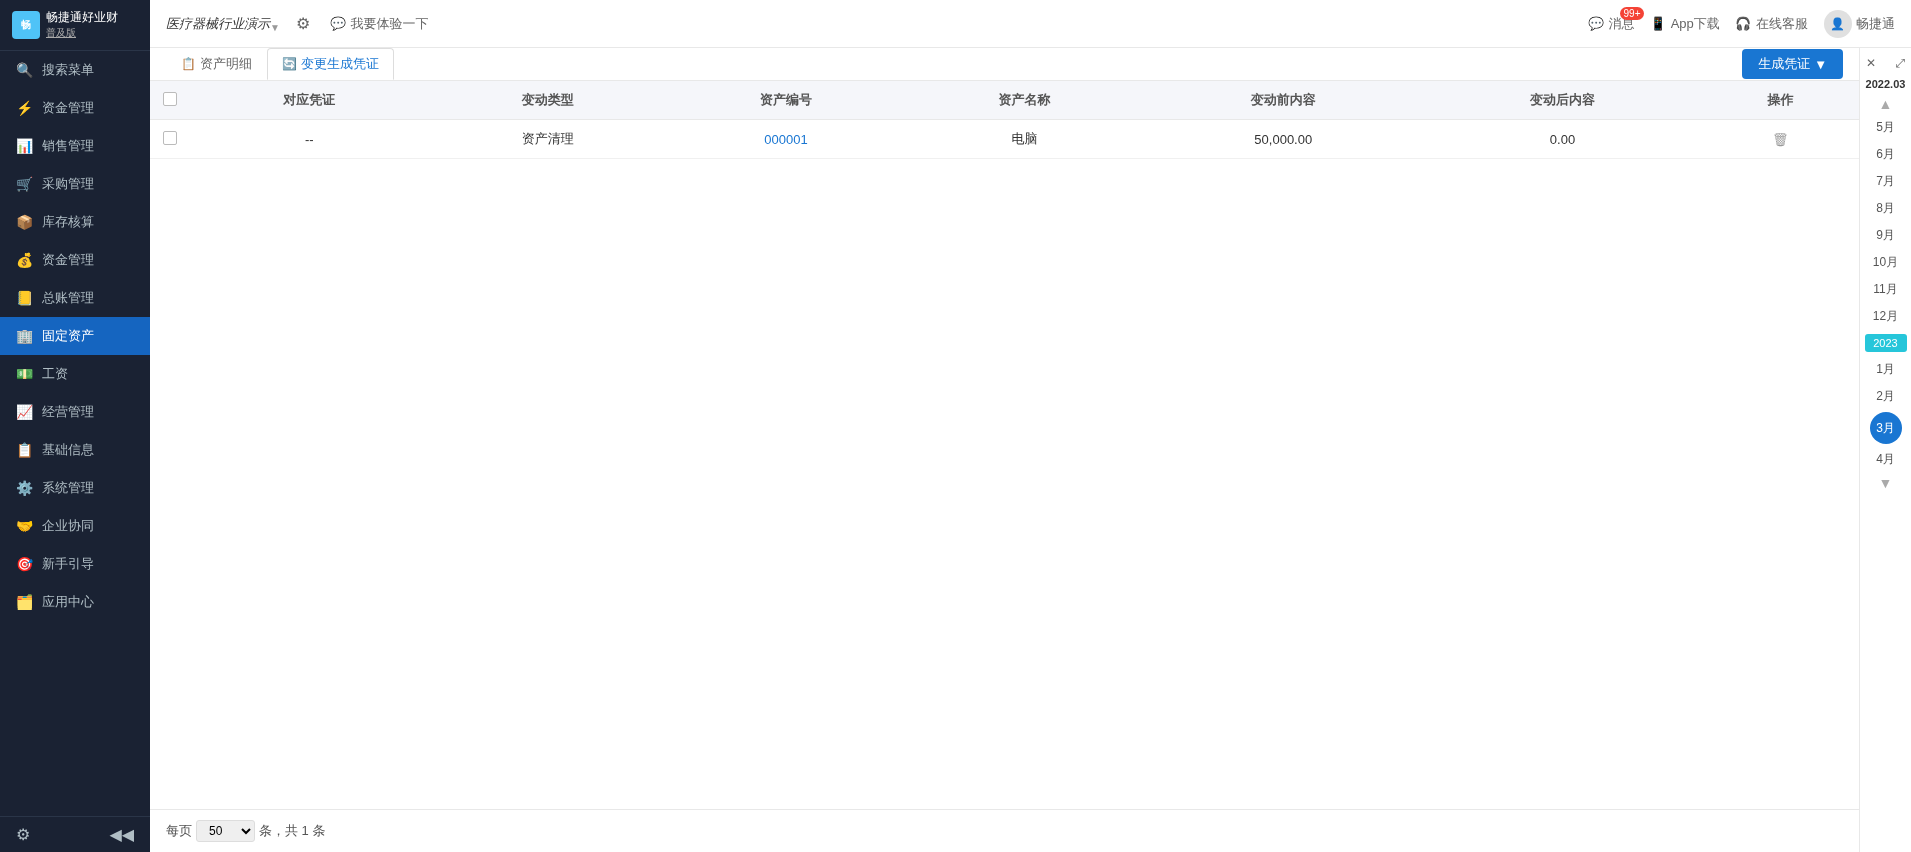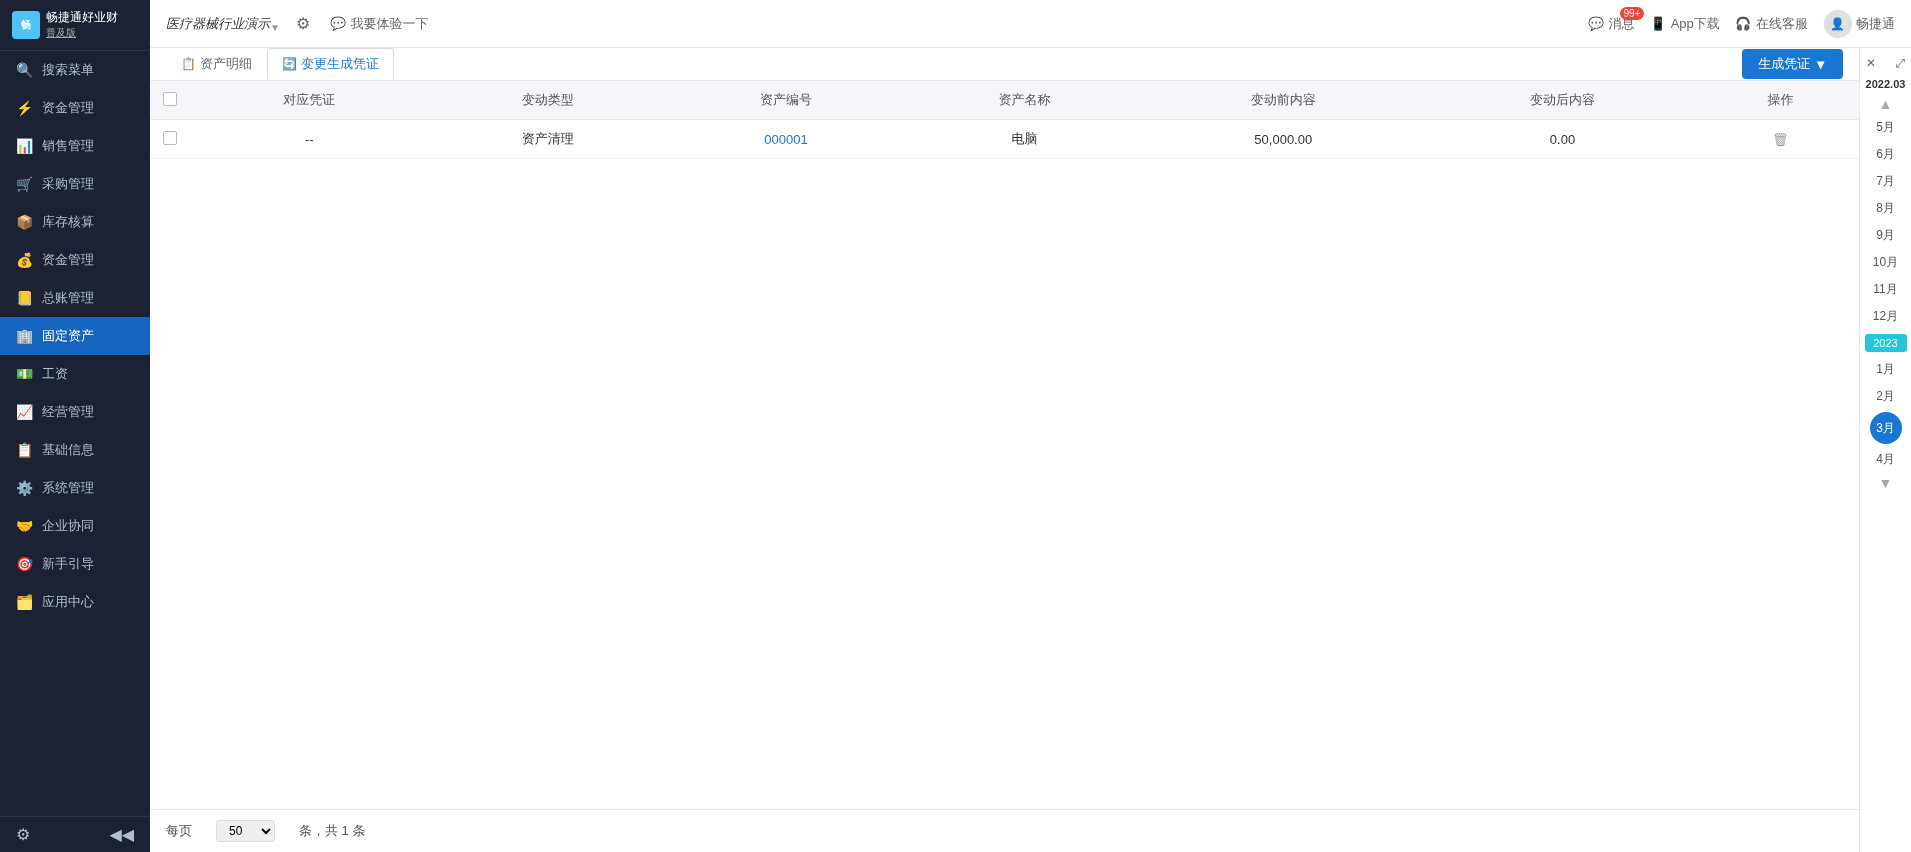--- a/index.html
+++ b/index.html
@@ -179,21 +179,21 @@
     }
 
     
     .table-wrapper { flex: 1; overflow: auto; }
     table { width: 100%; border-collapse: collapse; font-size: 13px; }
     thead tr { background: #f5f6fa; }
     th {
       padding: 10px 12px;
       text-align: center;
       color: #555;
-      font-weight: 400;
+      font-weight: 700;
       border-bottom: 1px solid #e8e8e8;
       white-space: nowrap;
     }
     td {
       padding: 10px 12px;
       text-align: center;
       color: #333;
       border-bottom: 1px solid #f0f0f0;
     }
     .checkbox-col { width: 40px; }
@@ -202,21 +202,21 @@
       border: 1px solid #bbb;
       border-radius: 2px;
       display: inline-block;
       cursor: pointer;
       background: #fff;
     }
 
     
     .pagination {
       padding: 10px 16px;
-      display: flex; align-items: center; gap: 24px;
+      display: flex; align-items: center; gap: 4px;
       border-top: 1px solid #e8e8e8;
       flex-shrink: 0;
       font-size: 13px; color: #555;
     }
     .page-select {
       border: 1px solid #ddd;
       border-radius: 3px;
       padding: 2px 8px;
       font-size: 12px;
     }

